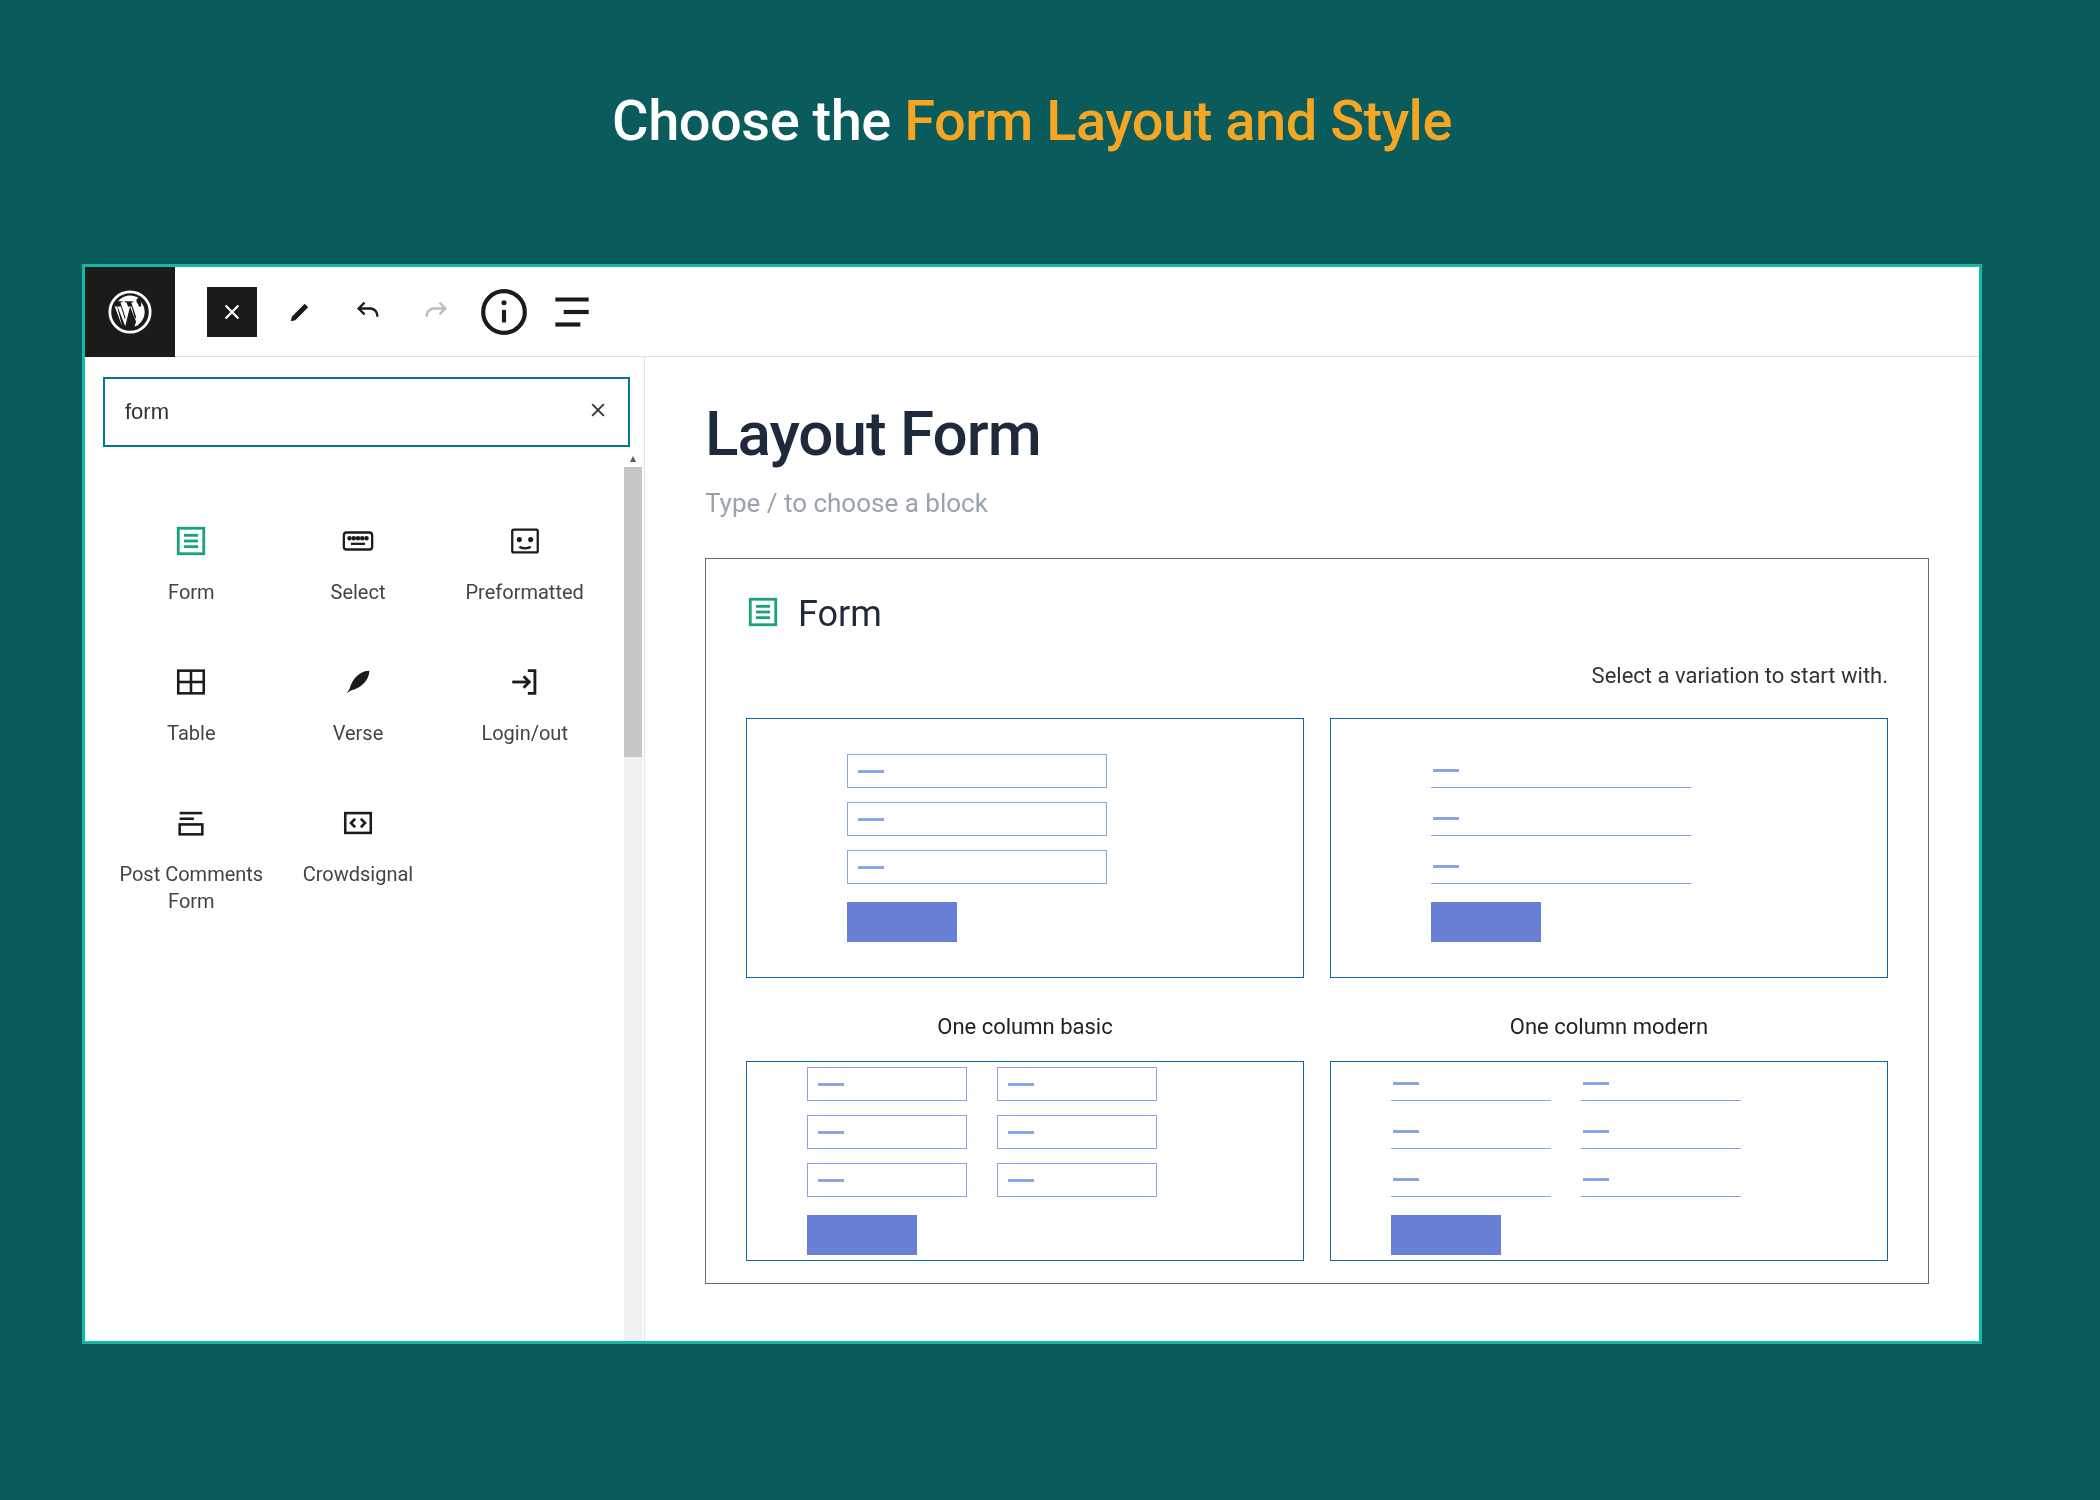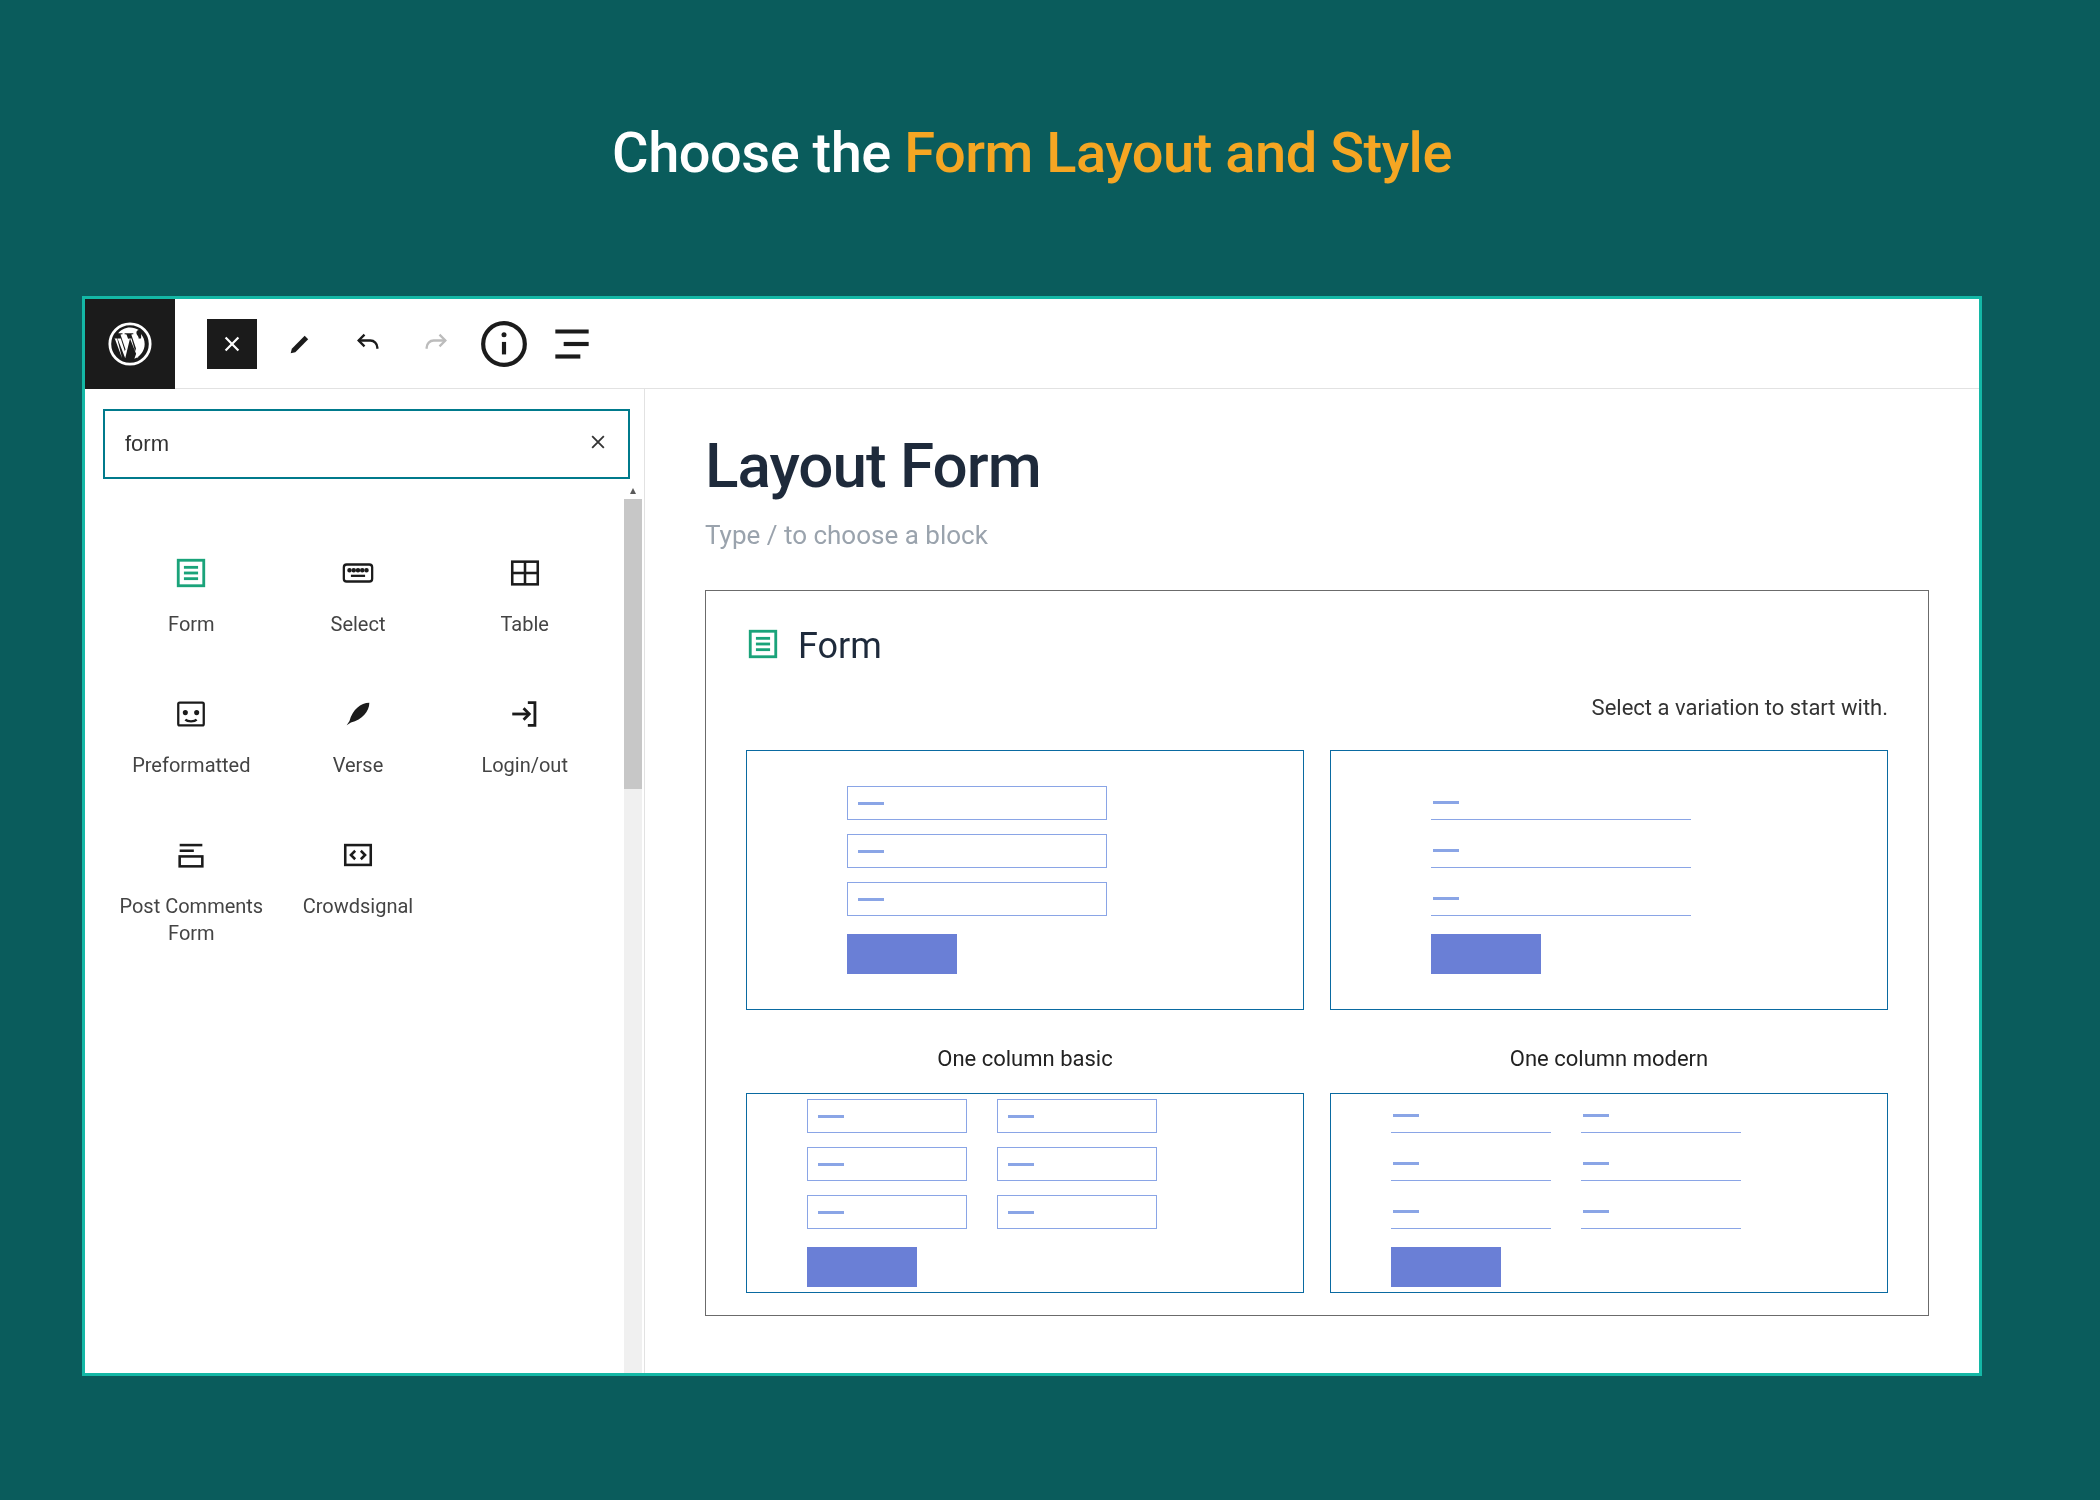--- a/index.html
+++ b/index.html
@@ -7,21 +7,21 @@
     font-family: -apple-system, BlinkMacSystemFont, "Segoe UI", Roboto, Helvetica, Arial, sans-serif;
     background: #0a5c5c;
     width: 2100px;
     height: 1500px;
     overflow: hidden;
   }
   .page-wrap {
     width: 2064px;
     height: 1500px;
     position: relative;
-    padding-top: 120px;
+    padding-top: 88px;
   }
   .headline {
     text-align: center;
     font-size: 56px;
     font-weight: 500;
     color: #ffffff;
     letter-spacing: -0.5px;
     margin-bottom: 110px;
   }
   .headline .accent { color: #f5a623; }
@@ -315,39 +315,39 @@
                   <circle cx="15" cy="10" r="0.8" fill="#1b1b1b"></circle>
                   <circle cx="18" cy="10" r="0.8" fill="#1b1b1b"></circle>
                   <line x1="7" y1="14" x2="17" y2="14"></line>
                 </svg>
             </span>
             <span class="bi-label">Select</span>
           </div>
 
           <div class="block-item">
             <span class="bi-icon">
-              <svg viewBox="0 0 24 24" fill="none" stroke="#1b1b1b" stroke-width="1.8">
-                  <rect x="3" y="4" width="18" height="16"></rect>
-                  <line x1="3" y1="12" x2="21" y2="12"></line>
-                  <line x1="12" y1="4" x2="12" y2="20"></line>
-                </svg>
-            </span>
-            <span class="bi-label">Table</span>
-          </div>
-
-          <div class="block-item">
-            <span class="bi-icon">
               <svg viewBox="0 0 24 24" fill="none" stroke="#1b1b1b" stroke-width="1.6">
                   <rect x="3" y="4" width="18" height="16" rx="1"></rect>
                   <circle cx="8" cy="11" r="1" fill="#1b1b1b"></circle>
                   <circle cx="16" cy="11" r="1" fill="#1b1b1b"></circle>
                   <path d="M8 16c1.5 1.5 6.5 1.5 8 0"></path>
                 </svg>
             </span>
             <span class="bi-label">Preformatted</span>
+          </div>
+
+          <div class="block-item">
+            <span class="bi-icon">
+              <svg viewBox="0 0 24 24" fill="none" stroke="#1b1b1b" stroke-width="1.8">
+                  <rect x="3" y="4" width="18" height="16"></rect>
+                  <line x1="3" y1="12" x2="21" y2="12"></line>
+                  <line x1="12" y1="4" x2="12" y2="20"></line>
+                </svg>
+            </span>
+            <span class="bi-label">Table</span>
           </div>
 
           <div class="block-item">
             <span class="bi-icon">
               <svg viewBox="0 0 24 24" fill="#1b1b1b">
                   <path d="M20 4c-6 0-12 5-14 13l-2 3 3-2c8-2 13-8 13-14zM8 16l8-8"></path>
                 </svg>
             </span>
             <span class="bi-label">Verse</span>
           </div>

